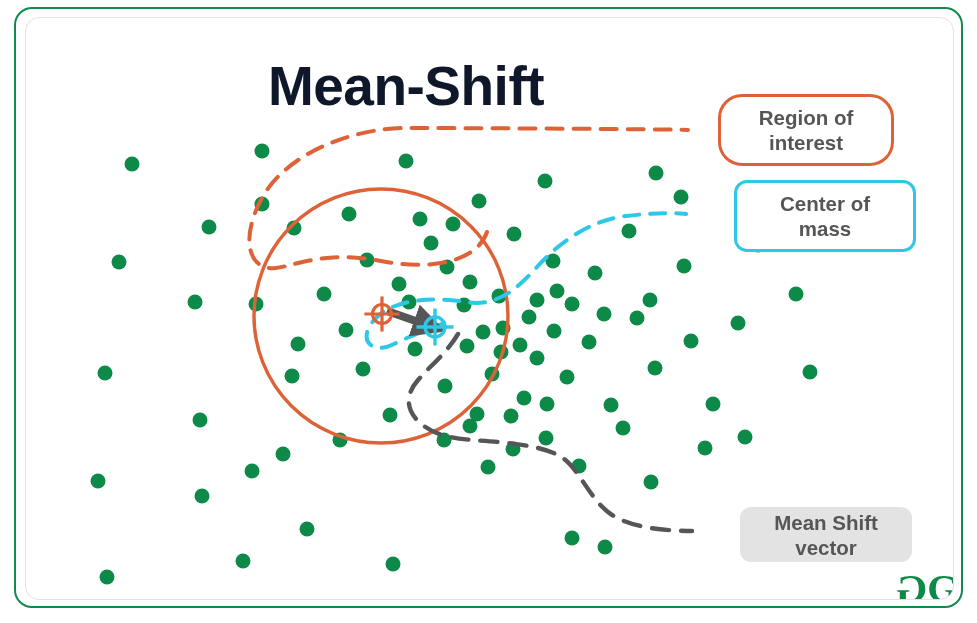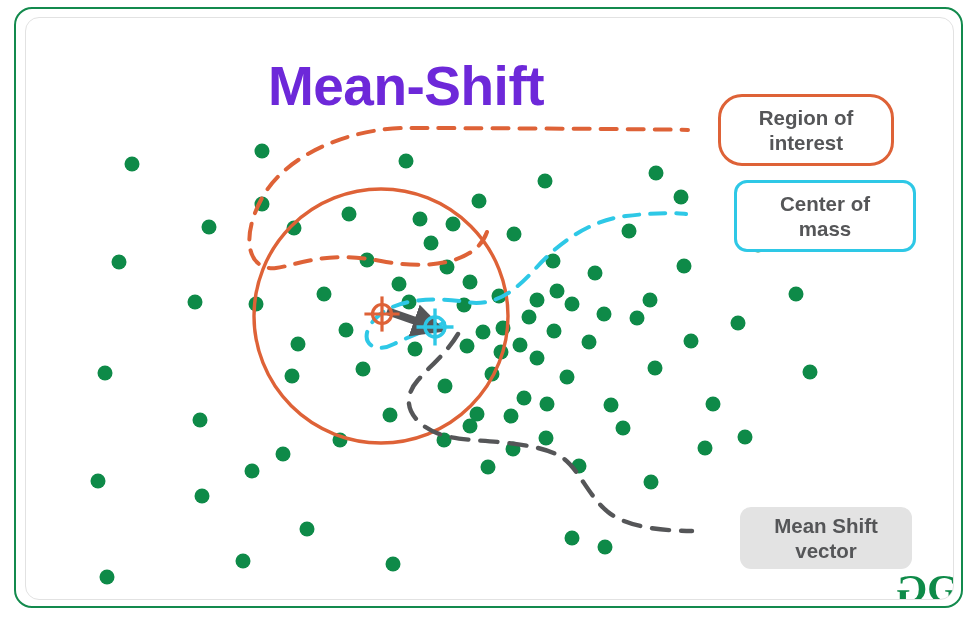--- a/index.html
+++ b/index.html
@@ -48,21 +48,21 @@
   }
   
   #page-title {
     position: absolute;
     left: 0;
     top: 40px;
     width: 760px;
     text-align: center;
     font-size: 55px;
     font-weight: bold;
-    color: #6d28d9;
+    color: #0f172a;
     letter-spacing: -0.5px;
     line-height: 1.05;
   }
   
   .callout {
     position: absolute;
     box-sizing: border-box;
     display: flex;
     align-items: center;
     justify-content: center;
@@ -88,21 +88,21 @@
     width: 182px;
     height: 72px;
     border: 3px solid #2ec8e6;
     border-radius: 13px;
     background: #ffffff;
   }
   #callout-msv {
     left: 714px;
     top: 489px;
     width: 172px;
-    height: 62px;
+    height: 55px;
     border: 0;
     border-radius: 11px;
     background: #e3e3e3;
   }
   
   #gfg-logo {
     position: absolute;
     left: 872px;
     top: 549px;
     width: 72px;

